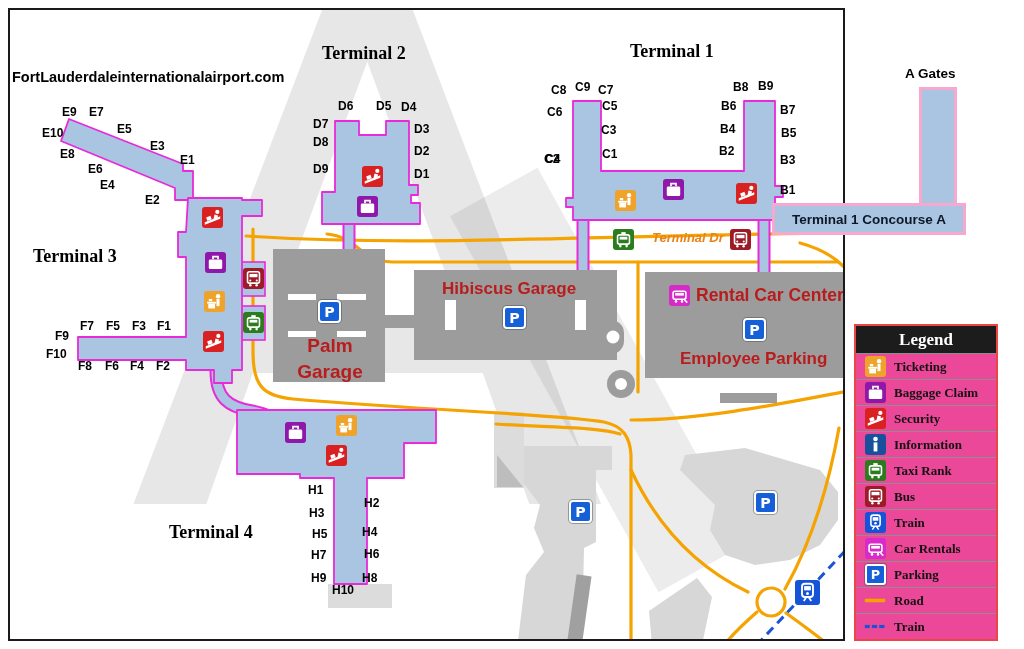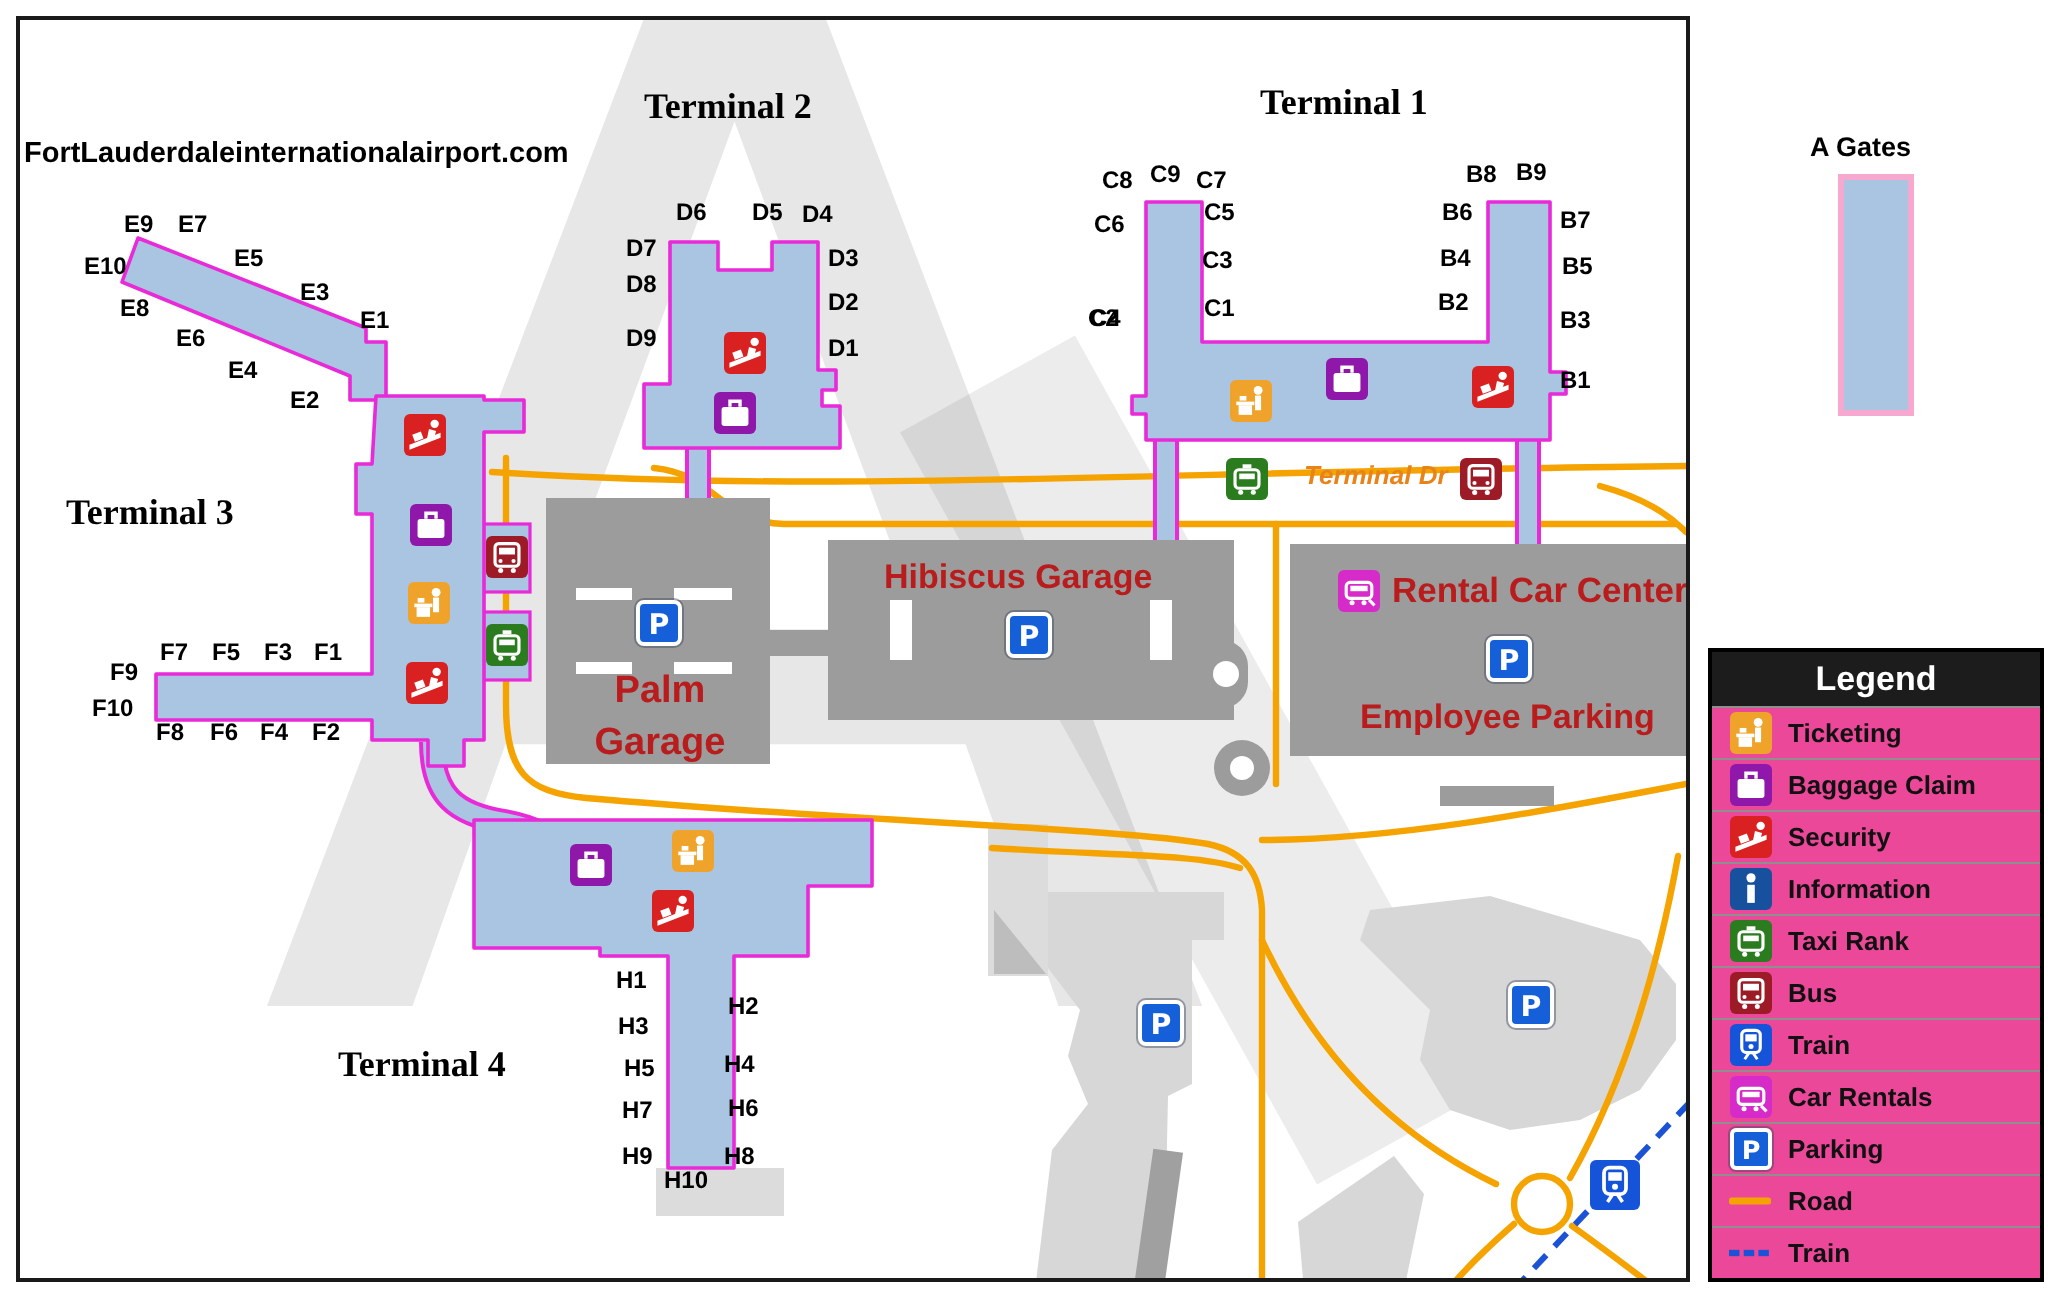--- a/index.html
+++ b/index.html
@@ -32,22 +32,22 @@
   .mic svg{width:100%;height:100%;}
   .mic.t-parking{border:2px solid #fff;box-shadow:0 0 0 1px rgba(60,70,90,.45);border-radius:4px;}
   
   .agates-label{left:905px;top:66px;font-size:13.5px;font-weight:bold;}
   .a-arm{position:absolute;left:919px;top:87px;width:38px;height:121px;background:#A9C5E2;
          border:3px solid #F7A8CE;box-sizing:border-box;}
   .a-bar{position:absolute;left:772px;top:203px;width:194px;height:32px;background:#A9C5E2;
          border:3px solid #F7A8CE;box-sizing:border-box;display:flex;align-items:center;justify-content:center;
          font-size:13.5px;font-weight:bold;color:#0d1726;}
   
-  .legend{position:absolute;left:854px;top:324px;width:168px;height:317px;border:2px solid #000000;
-          background:#fff;box-sizing:border-box;display:flex;flex-direction:column;}
+  .legend{position:absolute;left:854px;top:324px;width:144px;height:317px;border:2px solid #ef4444;
+          background:#fff;box-sizing:border-box;display:flex;flex-direction:column;font-family:Liberation Serif, serif;}
   .legend-title{background:#1c1c1c;color:#fff;font-weight:bold;font-size:17px;text-align:center;
                 height:27px;line-height:27px;flex:none;}
   .lrow{flex:1;display:flex;align-items:center;border-top:1px solid #8f8f8f;background:#ec4899;}
   .lic{width:38px;display:flex;align-items:center;justify-content:center;flex:none;}
   .swatch{width:21px;height:21px;border-radius:3px;display:flex;align-items:center;justify-content:center;}
   .swatch svg{width:100%;height:100%;}
   .lrow.t-parking .swatch{border:2px solid #fff;box-shadow:0 0 0 1px rgba(60,70,90,.45);box-sizing:border-box;}
   .lrow.t-road .swatch,.lrow.t-train_line .swatch{width:30px;background:none!important;}
   .llab{font-size:13px;font-weight:bold;color:#111;}
   .hidden-defs{position:absolute;width:0;height:0;overflow:hidden;}
@@ -224,21 +224,21 @@
         <div>
 
         <div class="gate" style="left: 62px; top: 105px;">E9</div>
             <div class="gate" style="left: 89px; top: 105px;">E7</div>
             <div class="gate" style="left: 117px; top: 122px;">E5</div>
             <div class="gate" style="left: 42px; top: 126px;">E10</div>
             <div class="gate" style="left: 150px; top: 139px;">E3</div>
             <div class="gate" style="left: 60px; top: 147px;">E8</div>
             <div class="gate" style="left: 180px; top: 153px;">E1</div>
             <div class="gate" style="left: 88px; top: 162px;">E6</div>
-            <div class="gate" style="left: 114px; top: 178px;">E4</div>
+            <div class="gate" style="left: 100px; top: 178px;">E4</div>
             <div class="gate" style="left: 145px; top: 193px;">E2</div>
             <div class="gate" style="left: 80px; top: 319px;">F7</div>
             <div class="gate" style="left: 106px; top: 319px;">F5</div>
             <div class="gate" style="left: 132px; top: 319px;">F3</div>
             <div class="gate" style="left: 157px; top: 319px;">F1</div>
             <div class="gate" style="left: 55px; top: 329px;">F9</div>
             <div class="gate" style="left: 46px; top: 347px;">F10</div>
             <div class="gate" style="left: 78px; top: 359px;">F8</div>
             <div class="gate" style="left: 105px; top: 359px;">F6</div>
             <div class="gate" style="left: 130px; top: 359px;">F4</div>
@@ -399,20 +399,23 @@
                 <use href="#sym-train" xlink:href="#sym-train"></use>
               </svg>
             </div>
           </div>
       </div>
     </div>
   </div>
 
   <div class="lab agates-label">A Gates</div>
   <div class="a-arm"></div>
+  <div class="a-bar">
+    <span>Terminal 1  Concourse A</span>
+  </div>
 
   <div class="legend">
     <div class="legend-title">Legend</div>
     <div style="display:contents;">
       
     <div class="lrow t-ticketing">
           <span class="lic">
             <span class="swatch" style="background: rgb(240, 163, 42);">
               <svg viewBox="0 0 20 20">
                 <use href="#sym-ticketing" xlink:href="#sym-ticketing"></use>

